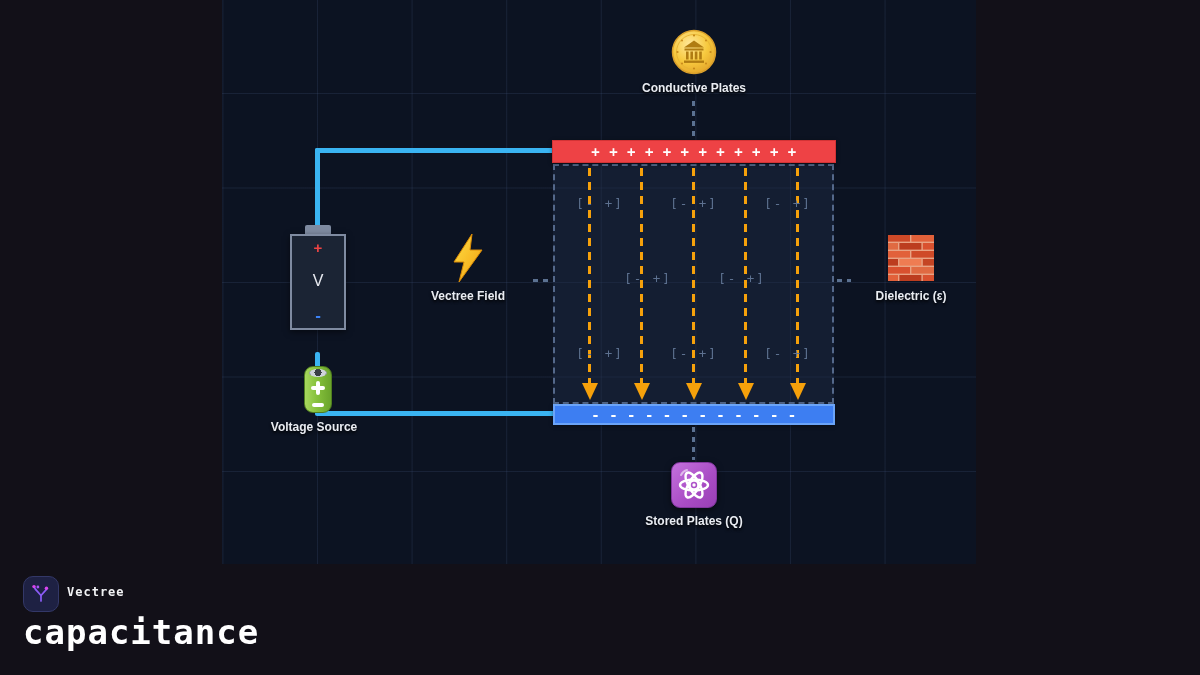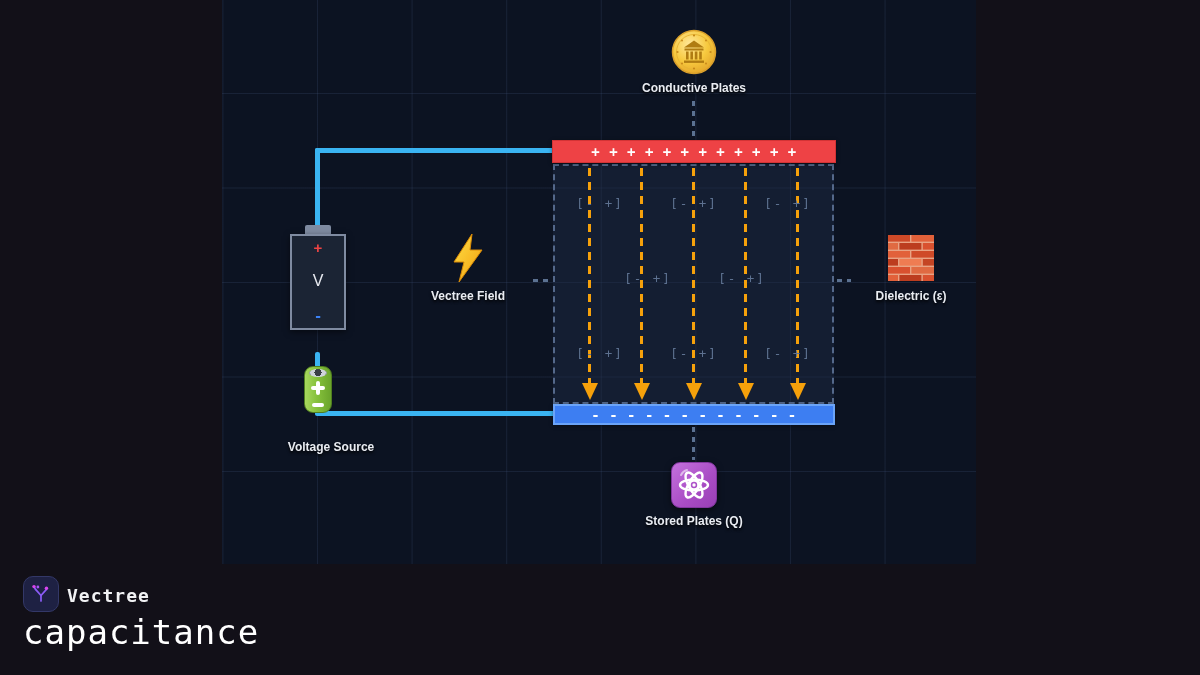--- a/index.html
+++ b/index.html
@@ -93,24 +93,24 @@
   .atom-box { width:46px; height:46px; border-radius:9px;
     background:linear-gradient(135deg,#c471dd 0%,#a84cc4 60%,#9a3fb6 100%);
     border:1px solid #8336a0; display:flex; align-items:center; justify-content:center;
     box-shadow:0 2px 6px rgba(0,0,0,0.5); }
 
   
   .logo-box { position:absolute; left:23px; top:576px; width:36px; height:36px;
     background:#1e2143; border:1px solid #333868; border-radius:10px;
     display:flex; align-items:center; justify-content:center; }
   .brand-name { position:absolute; left:67px; top:585px;
-    font-family:"DejaVu Sans Mono", monospace; font-weight:bold; font-size:18px;
+    font-family:"DejaVu Sans Mono", monospace; font-weight:bold; font-size:12px;
     color:#f1f2f4; letter-spacing:1px; }
   .page-title { position:absolute; left:23px; top:612px;
-    font-family:"DejaVu Sans Mono", monospace; font-weight:normal; font-size:34px;
+    font-family:"DejaVu Sans Mono", monospace; font-weight:bold; font-size:34px;
     color:#ffffff; letter-spacing:1px; }
   .page-url { position:absolute; right:24px; top:624px;
     font-family:"DejaVu Sans Mono", monospace; font-size:14.5px; color:#585d69; }
 </style>
 </head>
 <body>
 
 <div class="stage">
 
   <div class="panel"></div>
@@ -125,21 +125,21 @@
     <span class="plus">+</span>
     <span class="vlab">V</span>
     <span class="minus">-</span>
   </div>
 
   <div class="battery">
     <div class="bat-cap"></div>
     <div class="bat-plus"></div>
     <div class="bat-dash"></div>
   </div>
-  <div class="node-label" style="left:331px; top:420px;margin-top:20px;">Voltage Source</div>
+  <div class="node-label" style="left:314px; top:420px;">Voltage Source</div>
 
   <div class="field-box"></div>
 
   <div class="f-arrow-line" style="left:588px;"></div>
   <div class="f-arrow-head" style="left:582px;"></div>
   <div class="f-arrow-line" style="left:640px;"></div>
   <div class="f-arrow-head" style="left:634px;"></div>
   <div class="f-arrow-line" style="left:692px;"></div>
   <div class="f-arrow-head" style="left:686px;"></div>
   <div class="f-arrow-line" style="left:744px;"></div>

